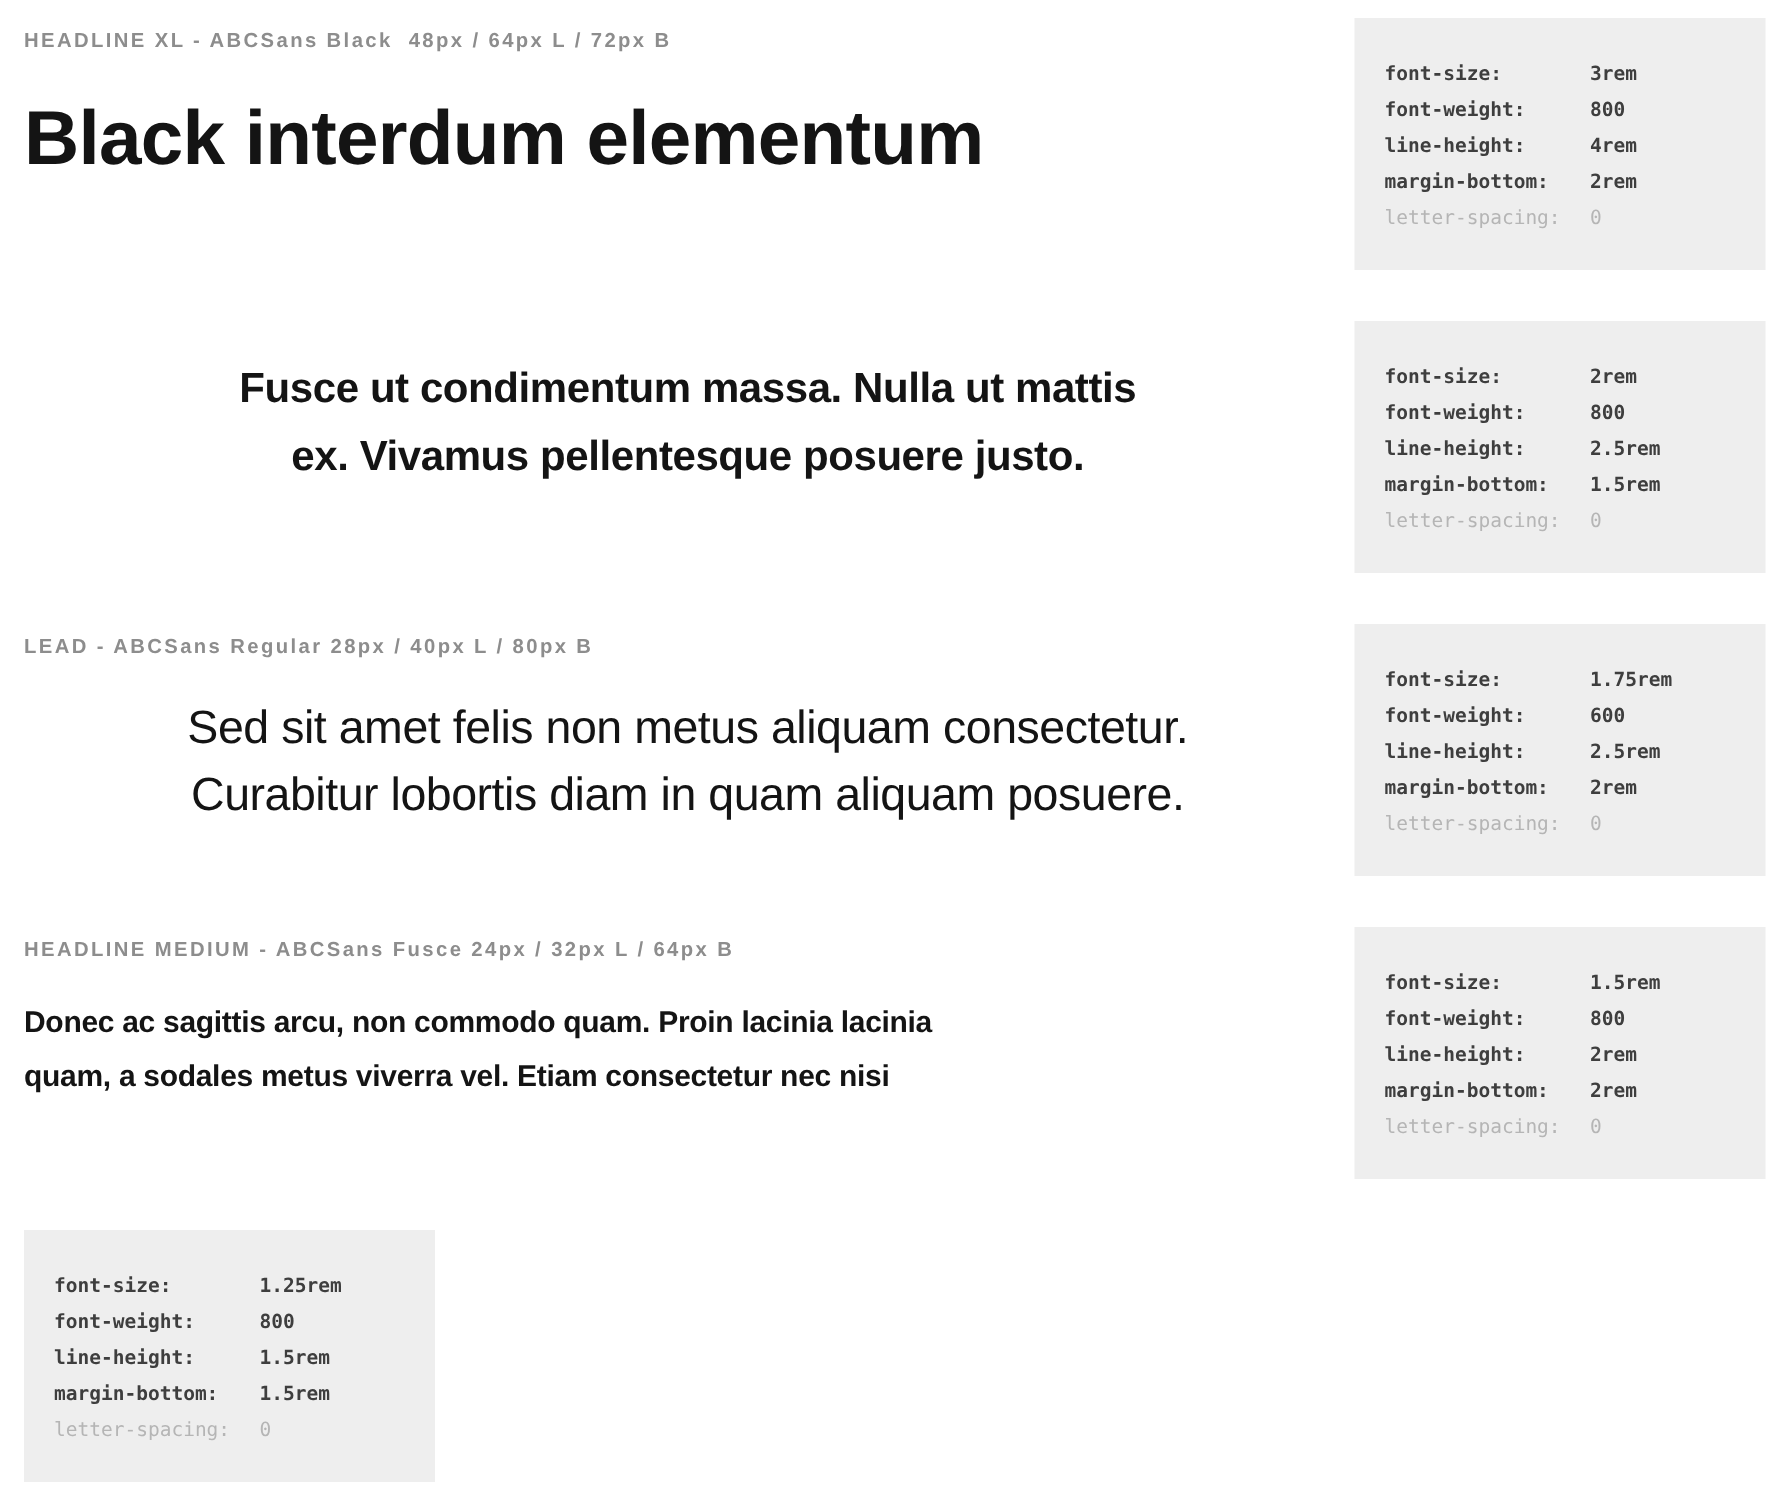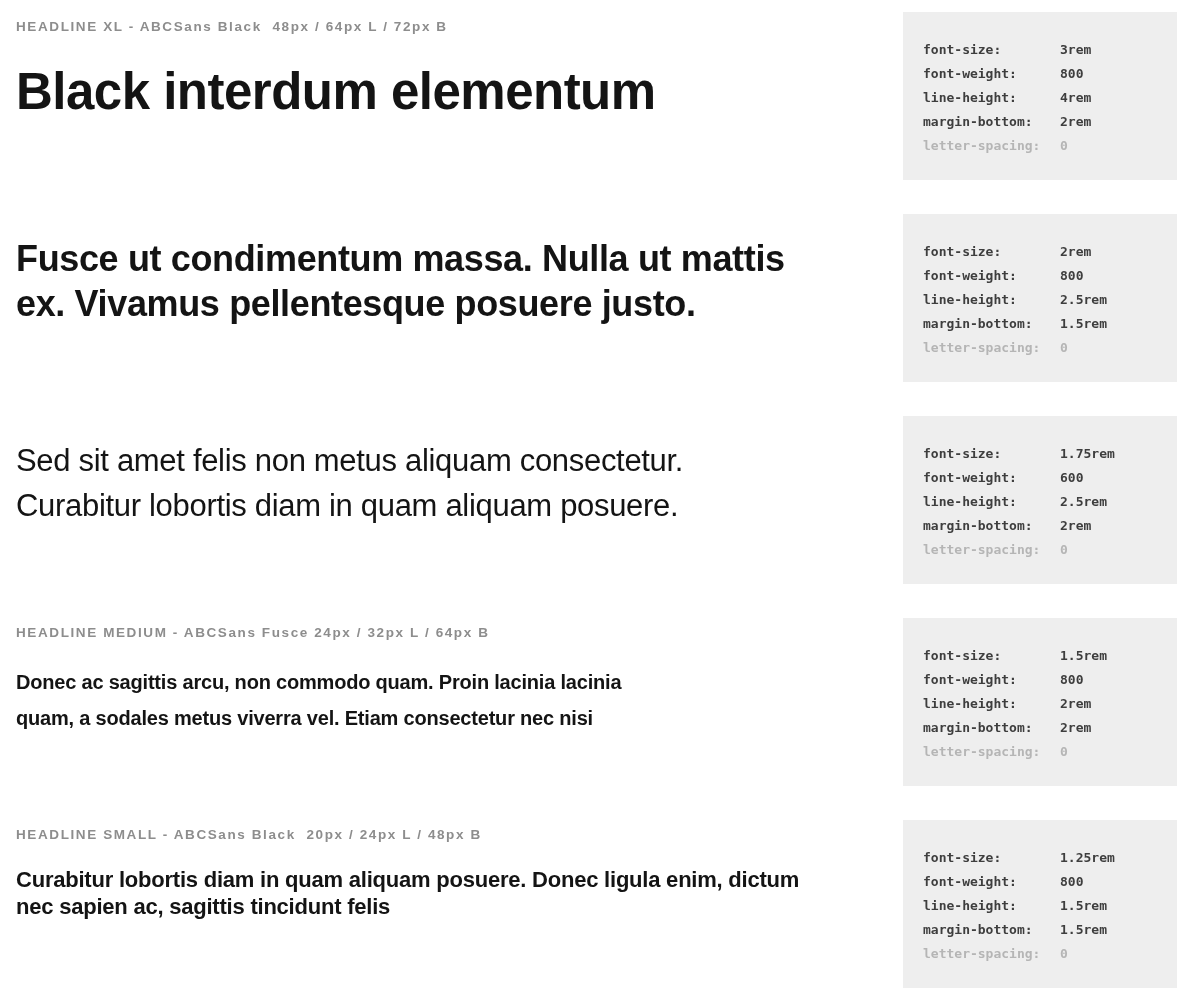--- a/index.html
+++ b/index.html
@@ -33,39 +33,39 @@
     color: #8d8d8d;
     white-space: pre;
   }
   .sample {
     margin-top: 22px;
     color: #141414;
     white-space: pre-line;
     letter-spacing: -0.01em;
   }
   .s-xl   { font-size: 51px; line-height: 68px; font-weight: 800; }
-  .s-lg   { font-size: 36px; line-height: 45px; font-weight: 800; }
-  .s-lead { font-size: 31px; line-height: 45px; font-weight: 400; }
+  .s-lg   { font-size: 28px; line-height: 45px; font-weight: 800; text-align: center; }
+  .s-lead { font-size: 31px; line-height: 45px; font-weight: 400; text-align: center; }
   .s-md   { font-size: 20px; line-height: 36px; font-weight: 800; }
   .s-sm   { font-size: 22px; line-height: 27px; font-weight: 800; }
   .spec-box {
     flex: 0 0 274px;
     width: 274px;
     box-sizing: border-box;
     background: #eeeeee;
     padding: 26px 24px 22px 20px;
     font-family: "DejaVu Sans Mono", monospace;
     font-size: 13px;
     line-height: 24px;
     color: #3e3e3e;
     font-weight: 700;
   }
   .spec-row { display: flex; white-space: pre; }
   .spec-row .prop { display: inline-block; width: 137px; flex: 0 0 137px; }
-  .spec-row.muted { color: #b5b5b5; font-weight: 700; }
+  .spec-row.muted { color: #b5b5b5; font-weight: 400; }
 </style>
 </head>
 <body>
 
 <main>
 
   <section class="row">
     <div class="left">
       <div class="label">HEADLINE XL - ABCSans Black  48px / 64px L / 72px B</div>
       <div class="sample s-xl">Black interdum elementum</div>
@@ -88,20 +88,21 @@
       <div class="spec-row"><span class="prop">font-size:</span><span class="val">2rem</span></div>
       <div class="spec-row"><span class="prop">font-weight:</span><span class="val">800</span></div>
       <div class="spec-row"><span class="prop">line-height:</span><span class="val">2.5rem</span></div>
       <div class="spec-row"><span class="prop">margin-bottom:</span><span class="val">1.5rem</span></div>
       <div class="spec-row muted"><span class="prop">letter-spacing:</span><span class="val">0</span></div>
     </aside>
   </section>
 
   <section class="row">
     <div class="left">
+      <div class="label">LEAD - ABCSans Regular 28px / 40px L / 80px B</div>
       <div class="sample s-lead">Sed sit amet felis non metus aliquam consectetur.
 Curabitur lobortis diam in quam aliquam posuere.</div>
     </div>
     <aside class="spec-box">
       <div class="spec-row"><span class="prop">font-size:</span><span class="val">1.75rem</span></div>
       <div class="spec-row"><span class="prop">font-weight:</span><span class="val">600</span></div>
       <div class="spec-row"><span class="prop">line-height:</span><span class="val">2.5rem</span></div>
       <div class="spec-row"><span class="prop">margin-bottom:</span><span class="val">2rem</span></div>
       <div class="spec-row muted"><span class="prop">letter-spacing:</span><span class="val">0</span></div>
     </aside>
@@ -116,25 +117,20 @@
     <aside class="spec-box">
       <div class="spec-row"><span class="prop">font-size:</span><span class="val">1.5rem</span></div>
       <div class="spec-row"><span class="prop">font-weight:</span><span class="val">800</span></div>
       <div class="spec-row"><span class="prop">line-height:</span><span class="val">2rem</span></div>
       <div class="spec-row"><span class="prop">margin-bottom:</span><span class="val">2rem</span></div>
       <div class="spec-row muted"><span class="prop">letter-spacing:</span><span class="val">0</span></div>
     </aside>
   </section>
 
   <section class="row">
-    <div class="left">
-      <div class="label">HEADLINE SMALL - ABCSans Black  20px / 24px L / 48px B</div>
-      <div class="sample s-sm">Curabitur lobortis diam in quam aliquam posuere. Donec ligula enim, dictum
-nec sapien ac, sagittis tincidunt felis</div>
-    </div>
     <aside class="spec-box">
       <div class="spec-row"><span class="prop">font-size:</span><span class="val">1.25rem</span></div>
       <div class="spec-row"><span class="prop">font-weight:</span><span class="val">800</span></div>
       <div class="spec-row"><span class="prop">line-height:</span><span class="val">1.5rem</span></div>
       <div class="spec-row"><span class="prop">margin-bottom:</span><span class="val">1.5rem</span></div>
       <div class="spec-row muted"><span class="prop">letter-spacing:</span><span class="val">0</span></div>
     </aside>
   </section>
 
 </main>

